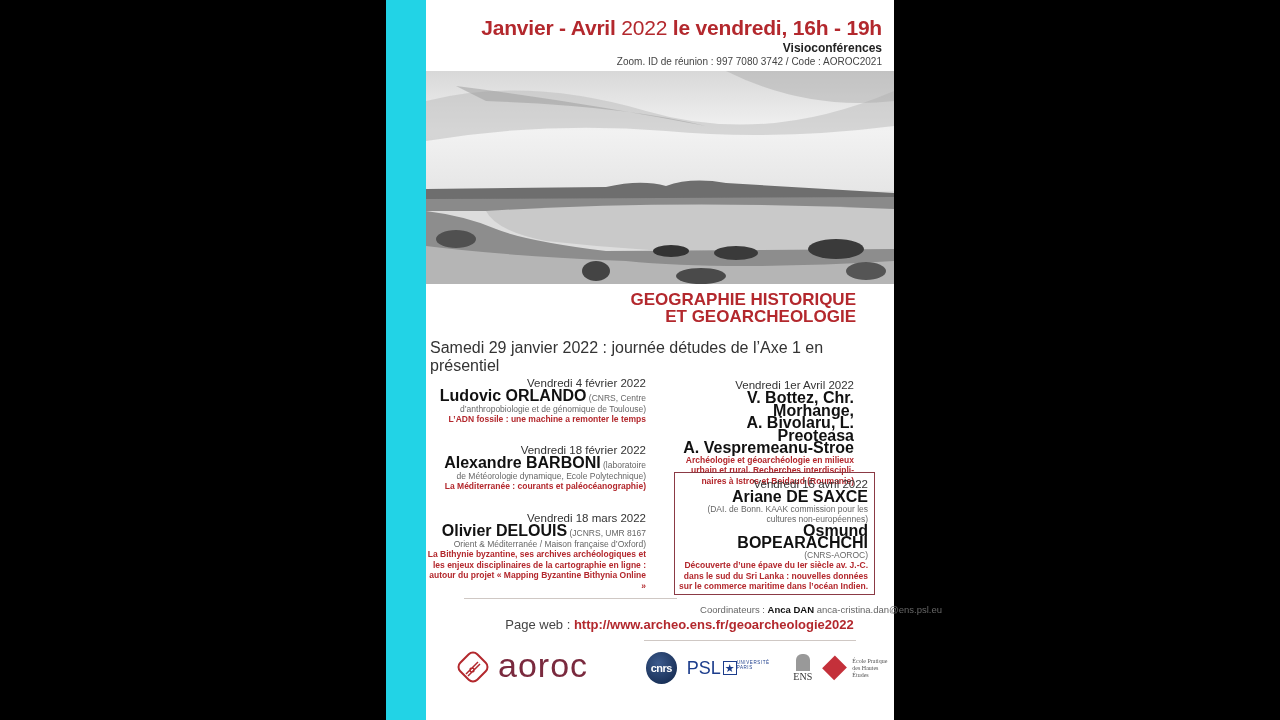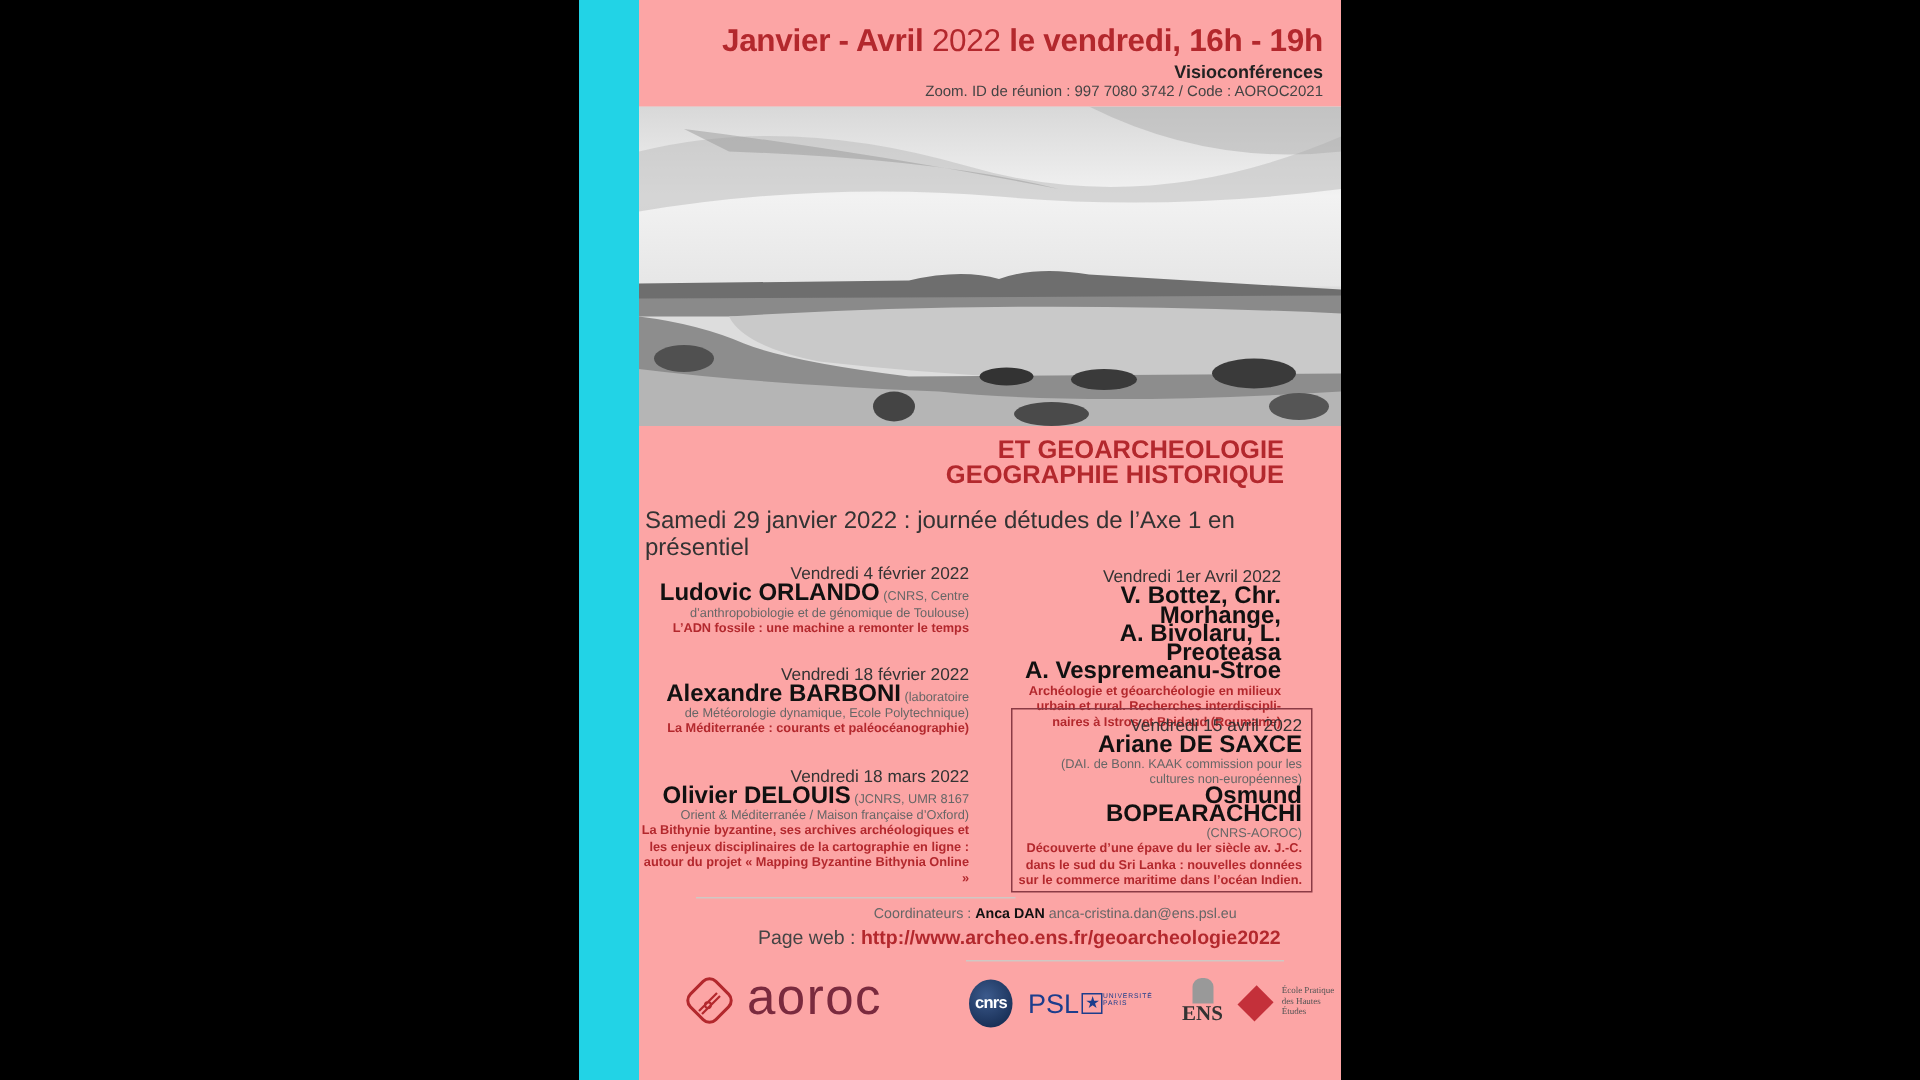--- a/index.html
+++ b/index.html
@@ -1,19 +1,19 @@
 <!DOCTYPE html>
 <html><head>
 <meta charset="utf-8">
 <style>
   * { box-sizing: border-box; margin: 0; padding: 0; }
   html, body { width: 1280px; height: 720px; background: #000; overflow: hidden; }
   body { position: relative; font-family: "Liberation Sans", "DejaVu Sans", sans-serif; }
   .cyan-strip { position: absolute; left: 386px; top: 0; width: 40px; height: 720px; background: #22d3e6; }
-  .page { position: absolute; left: 426px; top: 0; width: 468px; height: 720px; background: #fca5a5; color: #333; }
+  .page { position: absolute; left: 426px; top: 0; width: 468px; height: 720px; background: #ffffff; color: #333; }
 
   .header-title { position: absolute; right: 12px; top: 16px; font-size: 21px; font-weight: bold; color: #b3282d; white-space: nowrap; letter-spacing: -0.2px; }
   .header-title .light { font-weight: normal; }
   .visio { position: absolute; right: 12px; top: 41px; font-size: 12px; font-weight: bold; color: #222; text-align: right; }
   .zoom-info { position: absolute; right: 12px; top: 56px; font-size: 10px; color: #444; }
 
   .photo { position: absolute; left: 0; top: 71px; width: 468px; height: 213px; overflow: hidden; background: #ddd; }
   .photo svg { display: block; }
 
   .section-title { position: absolute; right: 38px; top: 291px; text-align: right; font-size: 17px; font-weight: bold; color: #b3282d; line-height: 17px; }
@@ -28,38 +28,38 @@
   .ev1 { left: 10px; top: 376px; width: 210px; }
   .ev2 { left: 10px; top: 443px; width: 210px; }
   .ev3 { left: 0px; top: 511px; width: 220px; }
   .ev4 { left: 250px; top: 378px; width: 178px; }
   .ev5 { left: 248px; top: 472px; width: 201px; height: 123px; border: 1px solid #8b3a45; padding: 4px 6px 0 4px; }
 
   .divider { position: absolute; height: 1px; background: #cfc8c4; }
   .div-left { left: 38px; top: 598px; width: 213px; }
   .div-right { left: 218px; top: 640px; width: 212px; }
 
-  .coord { position: absolute; left: 0; width: 516px; top: 604px; text-align: center; font-size: 9.5px; color: #666; padding-left: 39px; }
+  .coord { position: absolute; left: 0; width: 516px; top: 604px; text-align: right; font-size: 9.5px; color: #666; padding-left: 39px; }
   .coord b { color: #111; }
   .webpage { position: absolute; left: 0; width: 507px; top: 617px; text-align: center; font-size: 13px; color: #444; }
   .webpage .url { font-weight: bold; color: #b3282d; }
 
   .aoroc { position: absolute; left: 28px; top: 648px; height: 40px; display: flex; align-items: flex-start; gap: 6px; }
   .aoroc-word { font-size: 34px; color: #7a2a3e; font-weight: normal; letter-spacing: 1px; line-height: 34px; }
 
   .logos { position: absolute; left: 220px; top: 652px; display: flex; align-items: center; gap: 10px; }
   .cnrs { width: 32px; height: 32px; border-radius: 50%; background: radial-gradient(circle at 40% 35%, #3c5a8c, #0e2347); color: #fff; font-size: 11px; display: flex; align-items: center; justify-content: center; letter-spacing: -0.5px; font-weight: bold; }
   .psl { display: flex; flex-direction: row; align-items: flex-start; }
   .psl-row { display: flex; align-items: center; gap: 2px; }
   .psl-word { font-size: 18px; color: #1c3d8c; letter-spacing: 0px; line-height: 18px; }
   .psl-star { width: 14px; height: 14px; border: 1px solid #1c3d8c; color: #1c3d8c; font-size: 11px; line-height: 12px; text-align: center; }
   .psl-sub { font-size: 4.5px; color: #1c3d8c; letter-spacing: 0.6px; margin-top: 1px; }
   .ens { display: flex; flex-direction: column; align-items: center; }
   .ens-building { width: 14px; height: 17px; background: #999; border-radius: 6px 6px 0 0; }
-  .ens-word { font-family: "Liberation Serif", serif; font-size: 14px; color: #333; font-weight: bold; }
+  .ens-word { font-family: "Liberation Serif", serif; font-size: 10px; color: #333; }
   .ephe { display: flex; align-items: center; gap: 5px; }
   .ephe-diamond { width: 18px; height: 18px; background: #c4303a; transform: rotate(45deg); margin: 0 4px; }
   .ephe-text { font-family: "Liberation Serif", serif; font-size: 6px; color: #555; line-height: 7px; }
 </style>
 </head>
 <body>
 
 <div class="cyan-strip"></div>
 
 <div class="page">
@@ -92,22 +92,22 @@
       <ellipse cx="310" cy="182" rx="22" ry="7" fill="#3a3a3a"></ellipse>
       <ellipse cx="410" cy="178" rx="28" ry="10" fill="#3a3a3a"></ellipse>
       <ellipse cx="170" cy="200" rx="14" ry="10" fill="#444"></ellipse>
       <ellipse cx="30" cy="168" rx="20" ry="9" fill="#505050"></ellipse>
       <ellipse cx="275" cy="205" rx="25" ry="8" fill="#4a4a4a"></ellipse>
       <ellipse cx="440" cy="200" rx="20" ry="9" fill="#555"></ellipse>
     </svg>
   </div>
 
   <div class="section-title">
+    <div>GEOGRAPHIE HISTORIQUE</div>
     <div>ET GEOARCHEOLOGIE</div>
-    <div>GEOGRAPHIE HISTORIQUE</div>
   </div>
   <div class="samedi">Samedi 29 janvier 2022 : journée détudes de l’Axe 1 en présentiel</div>
 
   <div class="event ev1">
     <div class="date">Vendredi 4 février 2022</div>
     <div><span class="name">Ludovic ORLANDO</span><span class="aff"> (CNRS, Centre d’anthropobiologie et de génomique de Toulouse)</span></div>
     <div class="talk">L’ADN fossile : une machine a remonter le temps</div>
   </div>
 
   <div class="event ev2">

